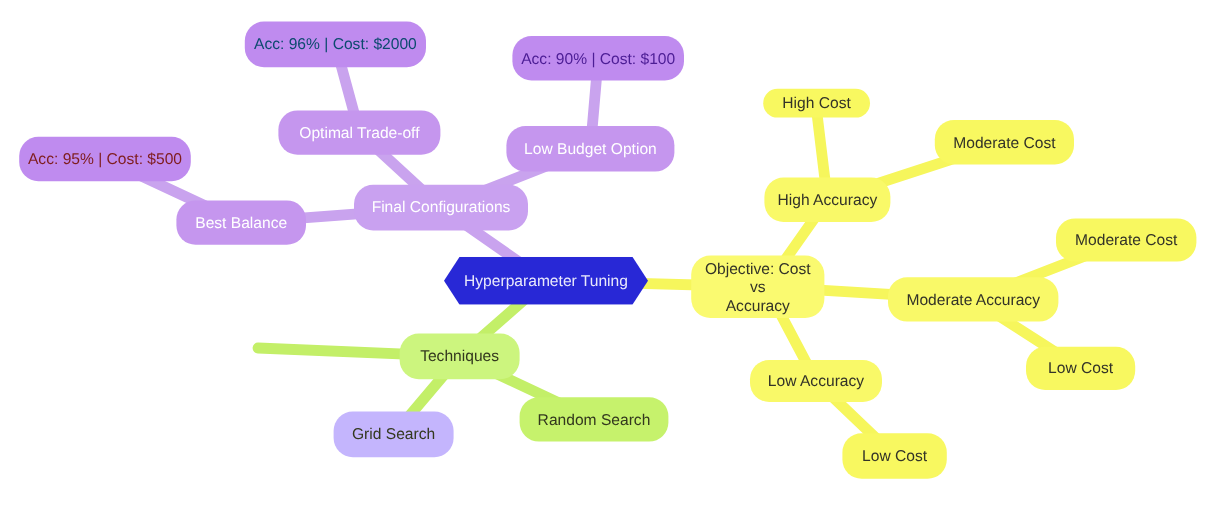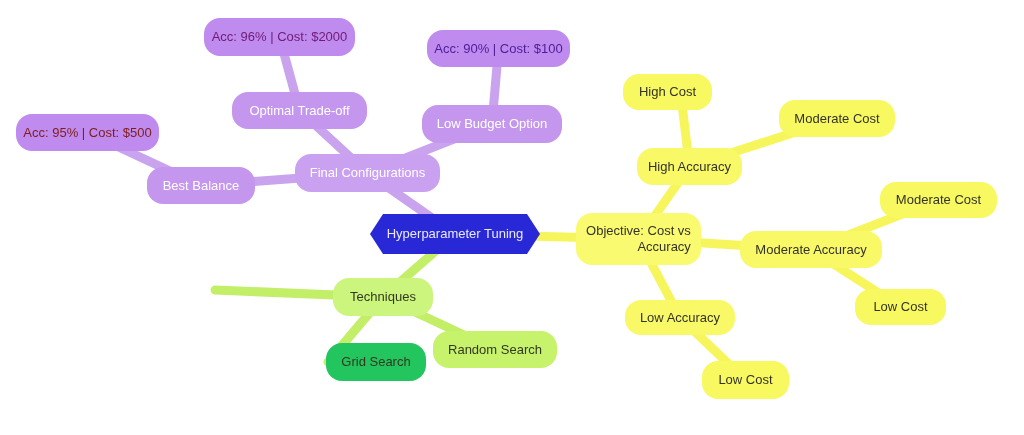--- a/index.html
+++ b/index.html
@@ -61,28 +61,28 @@
       <line x1="383" y1="297" x2="328" y2="362" stroke="#c3ef68" stroke-width="9" stroke-linecap="round"></line>
       <line x1="383" y1="297" x2="495" y2="349.5" stroke="#c3ef68" stroke-width="9" stroke-linecap="round"></line>
     </svg>
 
 <div class="node hexagon" style="left: 370px; top: 214px; width: 170px; height: 40px; background: rgb(40, 40, 214); color: rgb(233, 233, 251); clip-path: polygon(0px 50%, 13px 0px, 157px 0px, 100% 50%, 157px 100%, 13px 100%);">Hyperparameter Tuning</div>
     <div class="node" style="left: 295px; top: 154px; width: 145px; height: 38px; background: rgb(201, 161, 240); color: rgb(255, 255, 255);">Final Configurations</div>
     <div class="node" style="left: 147px; top: 167px; width: 108px; height: 37px; background: rgb(197, 150, 238); color: rgb(255, 255, 255);">Best Balance</div>
     <div class="node" style="left: 232px; top: 92px; width: 135px; height: 37px; background: rgb(197, 150, 238); color: rgb(255, 255, 255);">Optimal Trade-off</div>
     <div class="node" style="left: 422px; top: 105px; width: 140px; height: 38px; background: rgb(197, 150, 238); color: rgb(255, 255, 255);">Low Budget Option</div>
     <div class="node" style="left: 16px; top: 114px; width: 143px; height: 37px; background: rgb(191, 139, 239); color: #7f1d1d;">Acc: 95% | Cost: $500</div>
-    <div class="node" style="left: 204px; top: 18px; width: 151px; height: 38px; background: rgb(191, 139, 239); color: #701a75;">Acc: 96% | Cost: $2000</div>
+    <div class="node" style="left: 204px; top: 18px; width: 151px; height: 38px; background: rgb(191, 139, 239); color: #0c4a6e;">Acc: 96% | Cost: $2000</div>
     <div class="node" style="left: 427px; top: 30px; width: 143px; height: 37px; background: rgb(191, 139, 239); color: #4c1d95;">Acc: 90% | Cost: $100</div>
-    <div class="node" style="left: 576px; top: 213px; width: 125px; height: 52px; background: rgb(250, 250, 112); color: rgb(51, 51, 40); text-align: right;">Objective: Cost vs
+    <div class="node" style="left: 576px; top: 213px; width: 111px; height: 52px; background: rgb(250, 250, 112); color: rgb(51, 51, 40);">Objective: Cost vs
 Accuracy</div>
     <div class="node" style="left: 637px; top: 148px; width: 105px; height: 37px; background: rgb(249, 249, 104); color: rgb(51, 51, 40);">High Accuracy</div>
     <div class="node" style="left: 740px; top: 231px; width: 142px; height: 37px; background: rgb(249, 249, 104); color: rgb(51, 51, 40);">Moderate Accuracy</div>
     <div class="node" style="left: 625px; top: 300px; width: 110px; height: 35px; background: rgb(249, 249, 104); color: rgb(51, 51, 40);">Low Accuracy</div>
-    <div class="node" style="left: 623px; top: 74px; width: 89px; height: 36px; background: rgb(248, 248, 96); color: rgb(51, 51, 40);">High Cost</div>
+    <div class="node" style="left: 636px; top: 74px; width: 89px; height: 24px; background: rgb(248, 248, 96); color: rgb(51, 51, 40);">High Cost</div>
     <div class="node" style="left: 779px; top: 100px; width: 116px; height: 37px; background: rgb(248, 248, 96); color: rgb(51, 51, 40);">Moderate Cost</div>
     <div class="node" style="left: 880px; top: 182px; width: 117px; height: 36px; background: rgb(248, 248, 96); color: rgb(51, 51, 40);">Moderate Cost</div>
     <div class="node" style="left: 855px; top: 289px; width: 91px; height: 36px; background: rgb(248, 248, 96); color: rgb(51, 51, 40);">Low Cost</div>
     <div class="node" style="left: 702px; top: 361px; width: 87px; height: 38px; background: rgb(248, 248, 96); color: rgb(51, 51, 40);">Low Cost</div>
     <div class="node" style="left: 333px; top: 278px; width: 100px; height: 38px; background: rgb(204, 245, 126); color: rgb(51, 56, 30);">Techniques</div>
-    <div class="node" style="left: 278px; top: 343px; width: 100px; height: 38px; background: #22c55e; color: rgb(51, 56, 30); margin-left: 48px;">Grid Search</div>
+    <div class="node" style="left: 278px; top: 343px; width: 100px; height: 38px; background: #c4b5fd; color: rgb(51, 56, 30);">Grid Search</div>
     <div class="node" style="left: 433px; top: 331px; width: 124px; height: 37px; background: rgb(198, 242, 108); color: rgb(51, 56, 30);">Random Search</div>
   </div>
 
 </body></html>

